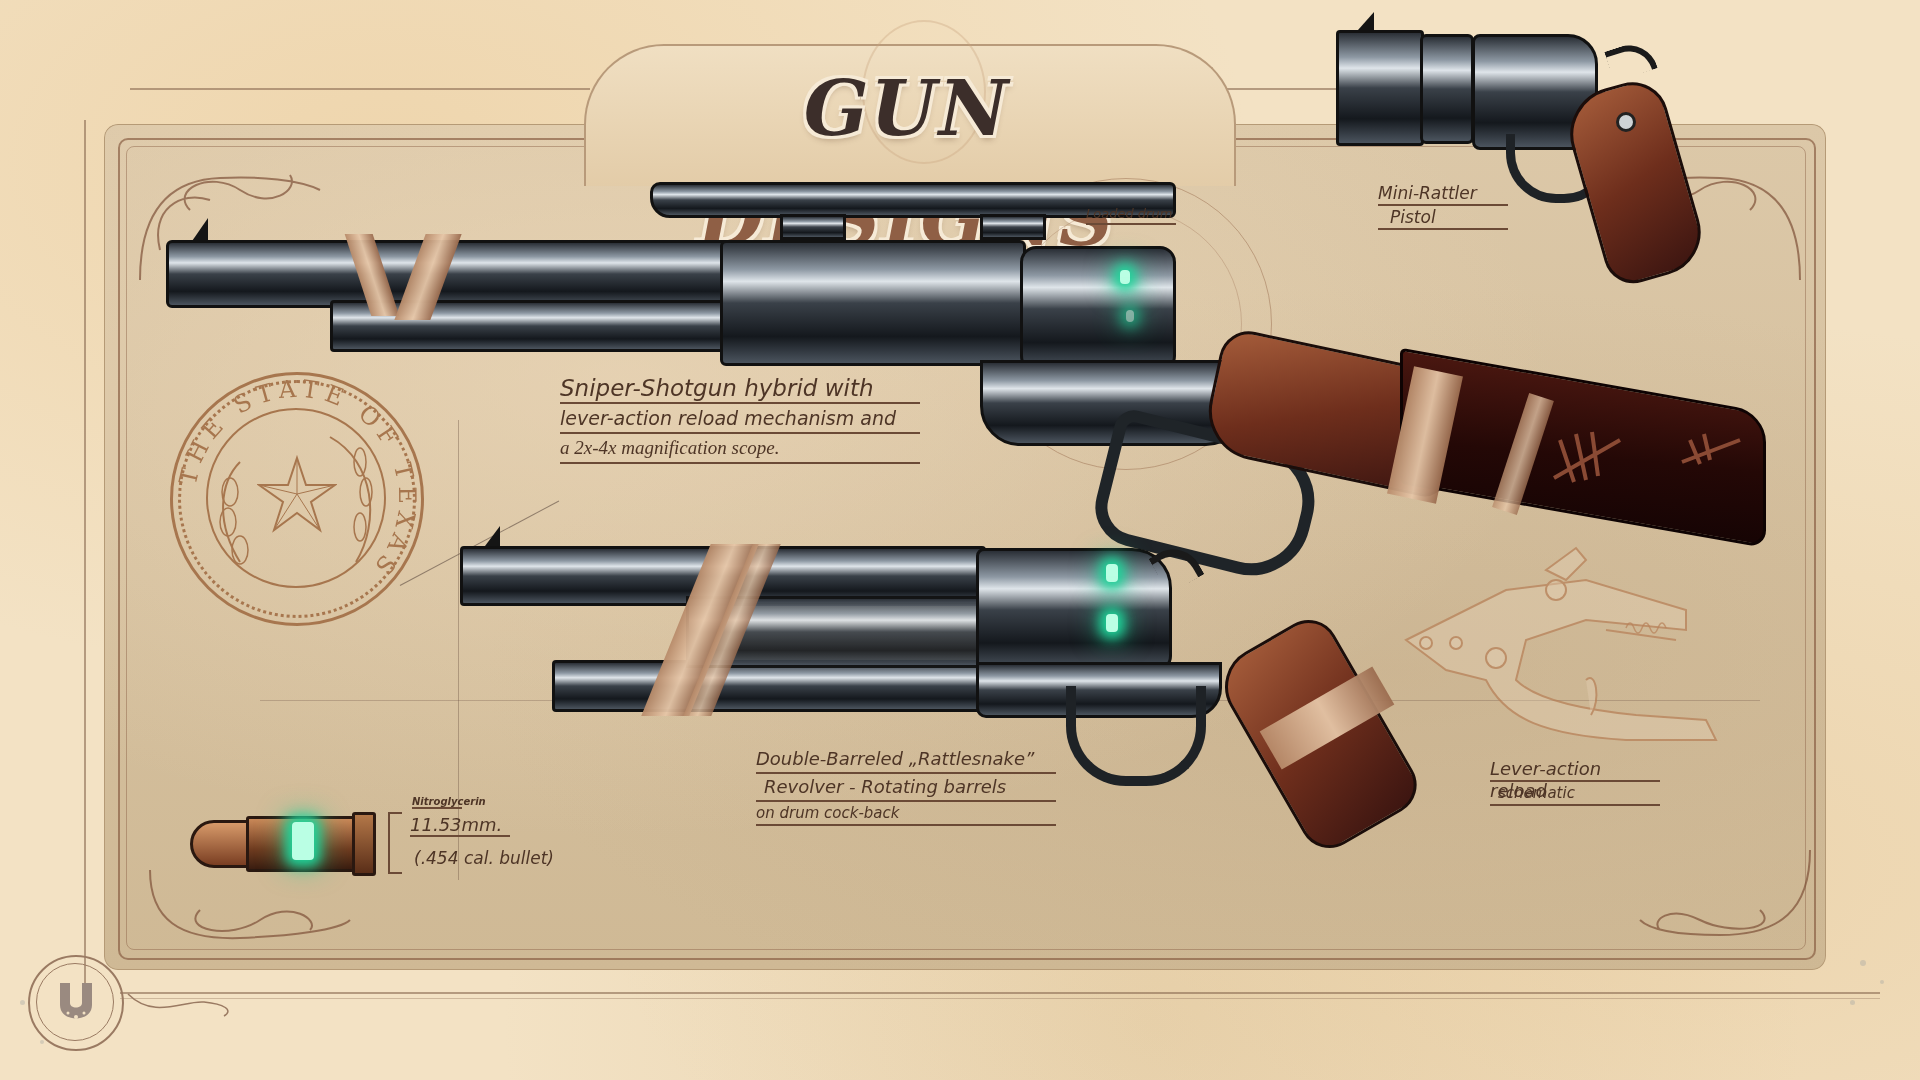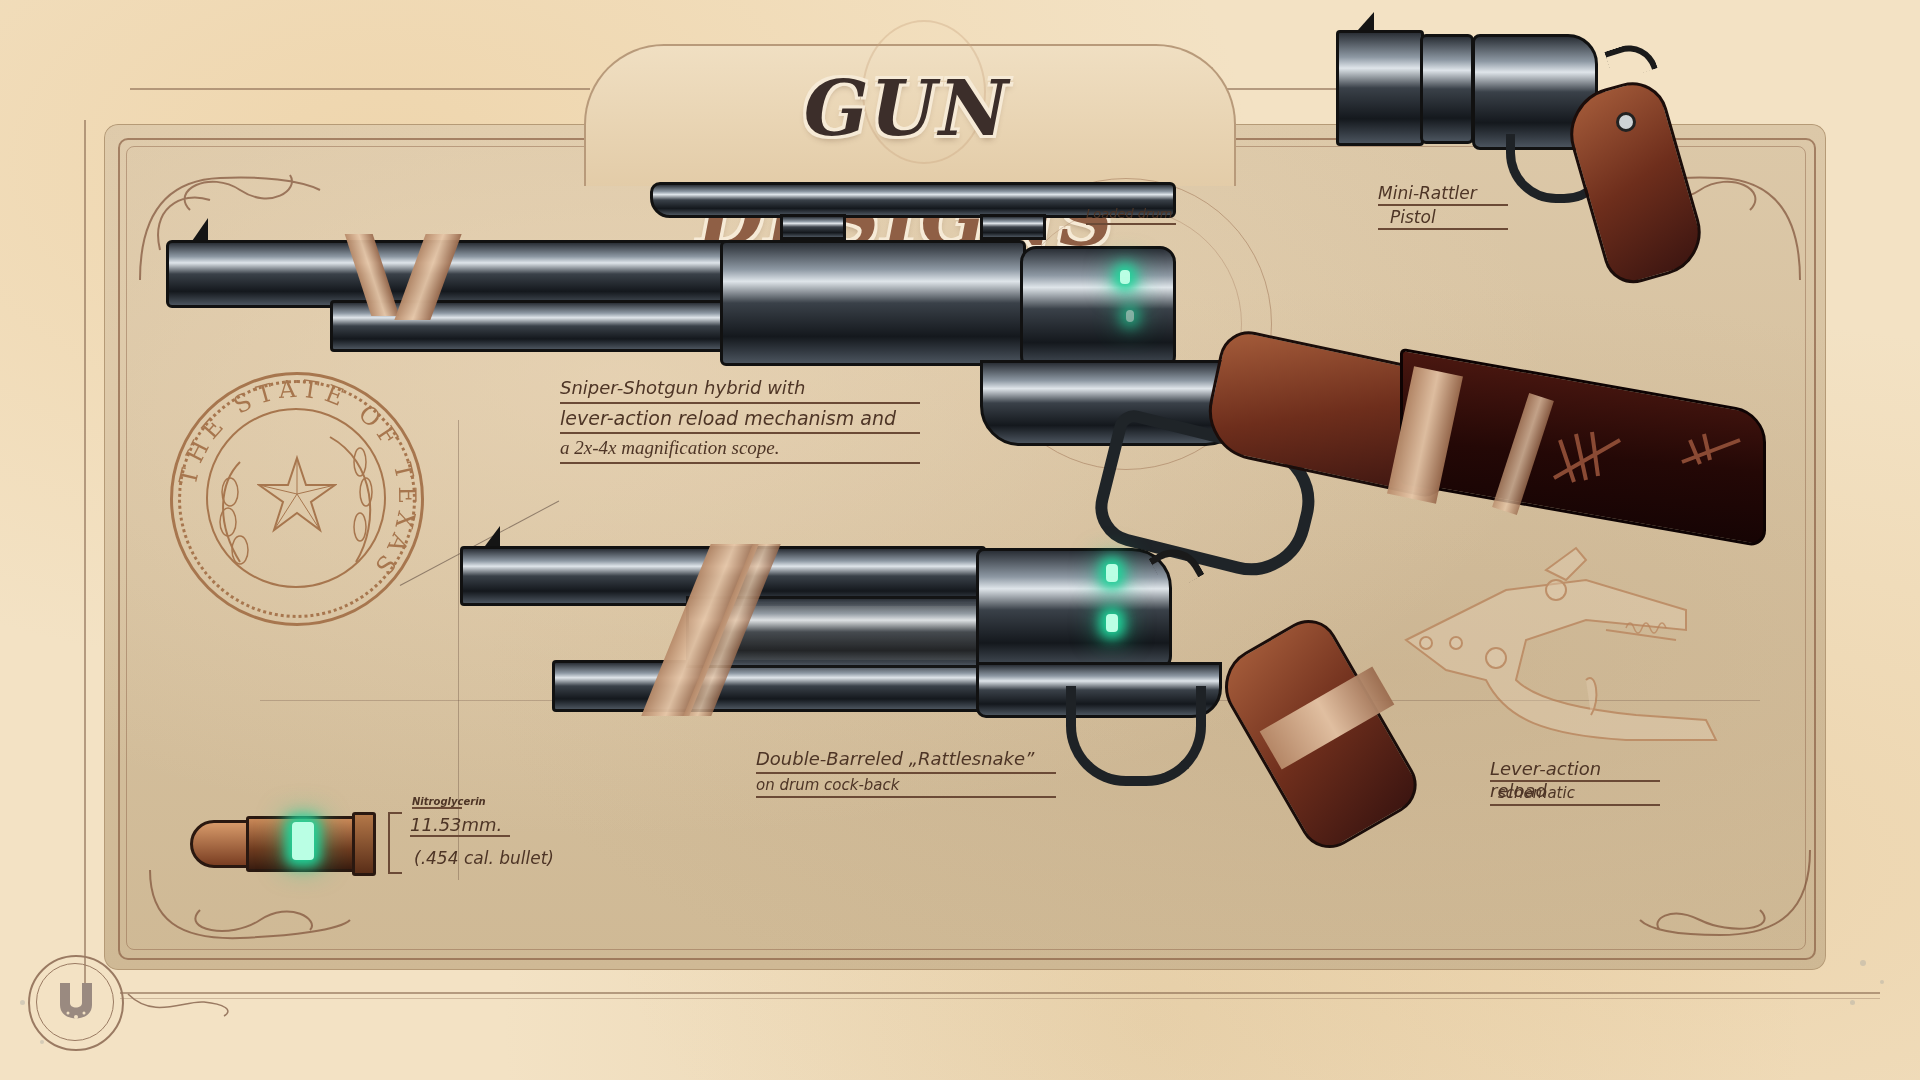--- a/index.html
+++ b/index.html
@@ -146,21 +146,21 @@
     <g stroke="#8a4a34" stroke-width="4" fill="none">
       <path d="M10 20 L24 62 M26 14 L36 60 M42 12 L48 56 M4 58 L70 20"></path>
       <path d="M140 20 L150 44 M154 14 L160 40 M132 42 L190 20"></path>
     </g>
   </svg>
 </div>
 
 <div class="abs hand uline" style="left:1086px;top:206px;font-size:13px;width:90px;padding-bottom:2px;">Loaded drum</div>
 
 <div class="abs" style="left:560px;top:374px;width:360px;">
-  <div class="hand uline" style="font-size:18px;height:28px;line-height:28px;">Sniper-Shotgun hybrid with</div>
+  <div class="hand uline" style="font-size:23px;height:28px;line-height:28px;">Sniper-Shotgun hybrid with</div>
   <div class="hand uline" style="font-size:19px;height:28px;line-height:28px;">lever-action reload mechanism and</div>
   <div class="hand uline" style="font-size:19px;height:28px;line-height:28px;font-family:Liberation Serif, serif;">a 2x-4x magnification scope.</div>
 </div>
 
 <div class="abs" style="left:1336px;top:8px;width:420px;height:285px;">
   <div class="abs" style="left:22px;top:4px;width:0;height:0;border-left:16px solid transparent;border-bottom:18px solid #151515;"></div>
   <div class="abs metal" style="left:0;top:22px;width:82px;height:110px;border-radius:4px;"></div>
   <div class="abs metal" style="left:84px;top:26px;width:48px;height:104px;border-radius:6px;"></div>
   <div class="abs metal" style="left:136px;top:26px;width:120px;height:110px;border-radius:8px 30px 12px 8px;"></div>
   <div class="abs" style="left:272px;top:36px;width:40px;height:26px;border-top:6px solid #1a1a1a;border-right:6px solid #1a1a1a;border-radius:0 30px 0 0;transform:rotate(-18deg);"></div>
@@ -184,20 +184,21 @@
   <div class="abs glow" style="left:650px;top:38px;width:12px;height:18px;"></div>
   <div class="abs glow" style="left:650px;top:88px;width:12px;height:18px;"></div>
   <div class="abs" style="left:700px;top:20px;width:34px;height:34px;border-top:7px solid #1a1a1a;border-right:7px solid #1a1a1a;border-radius:0 30px 0 0;transform:rotate(-30deg);"></div>
   <div class="abs metal" style="left:520px;top:136px;width:240px;height:50px;border-radius:0 0 30px 10px;"></div>
   <div class="abs" style="left:610px;top:160px;width:120px;height:90px;border:10px solid #1e2226;border-top:none;border-radius:0 0 60px 60px;"></div>
   <div class="abs wood" style="left:800px;top:100px;width:120px;height:210px;border-radius:40px 30px 30px 30px;transform:rotate(-30deg);"></div>
   <div class="abs wrap" style="left:806px;top:170px;width:130px;height:44px;transform:rotate(-30deg);"></div>
 </div>
 <div class="abs" style="left:756px;top:746px;width:300px;">
   <div class="hand uline" style="font-size:18px;height:26px;line-height:26px;">Double-Barreled „Rattlesnake”</div>
+  <div class="hand uline" style="font-size:18px;height:26px;line-height:26px;padding-left:8px;">Revolver - Rotating barrels</div>
   <div class="hand uline" style="font-size:15px;height:22px;line-height:22px;">on drum cock-back</div>
 </div>
 
 <div class="abs" style="left:1386px;top:540px;width:340px;height:210px;">
   <svg class="abs" style="left:0;top:0;" width="340" height="210" viewBox="0 0 340 210">
     <g fill="rgba(230,210,185,.45)" stroke="#b8825a" stroke-width="2" opacity=".75">
       <path d="M20 100 L60 80 L120 50 L200 40 L300 70 L300 90 L200 80 L140 100 L130 140 C150 160 200 170 250 175 L320 180 L330 200 L240 200 C160 195 120 180 100 140 L60 130 Z"></path>
       <path d="M160 30 L190 8 L200 20 L180 40 Z"></path>
       <circle cx="110" cy="118" r="10"></circle>
         <circle cx="170" cy="50" r="10"></circle>

